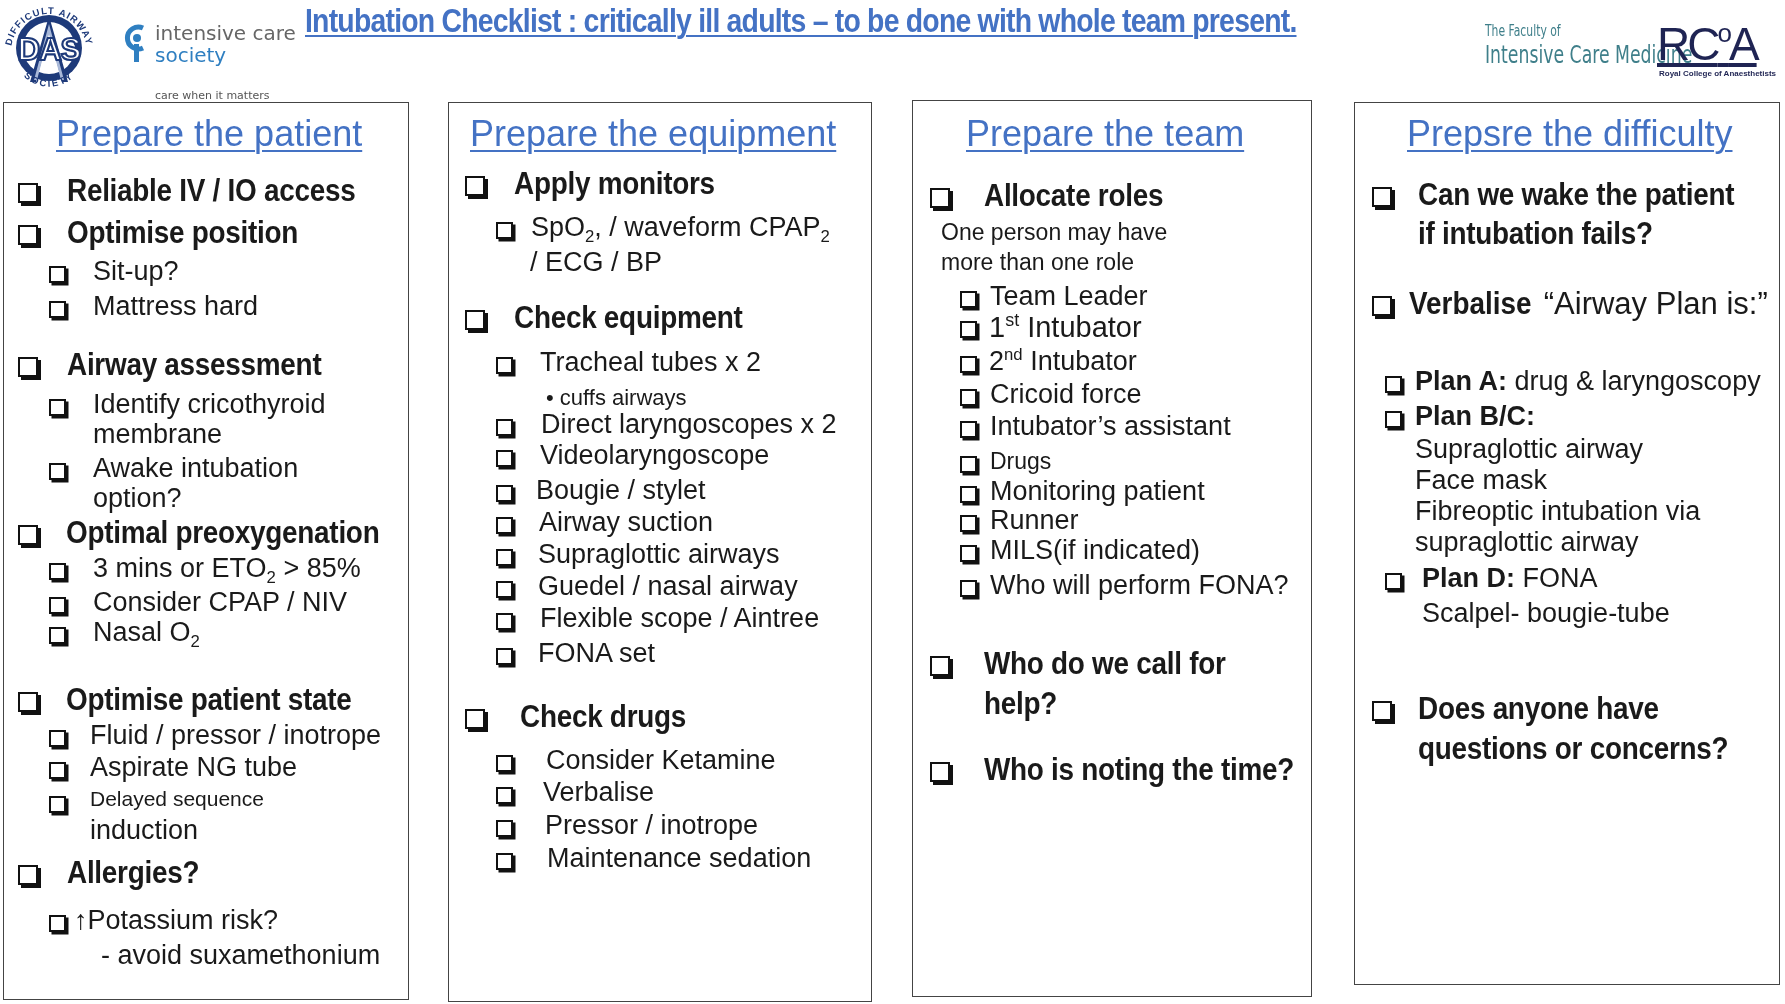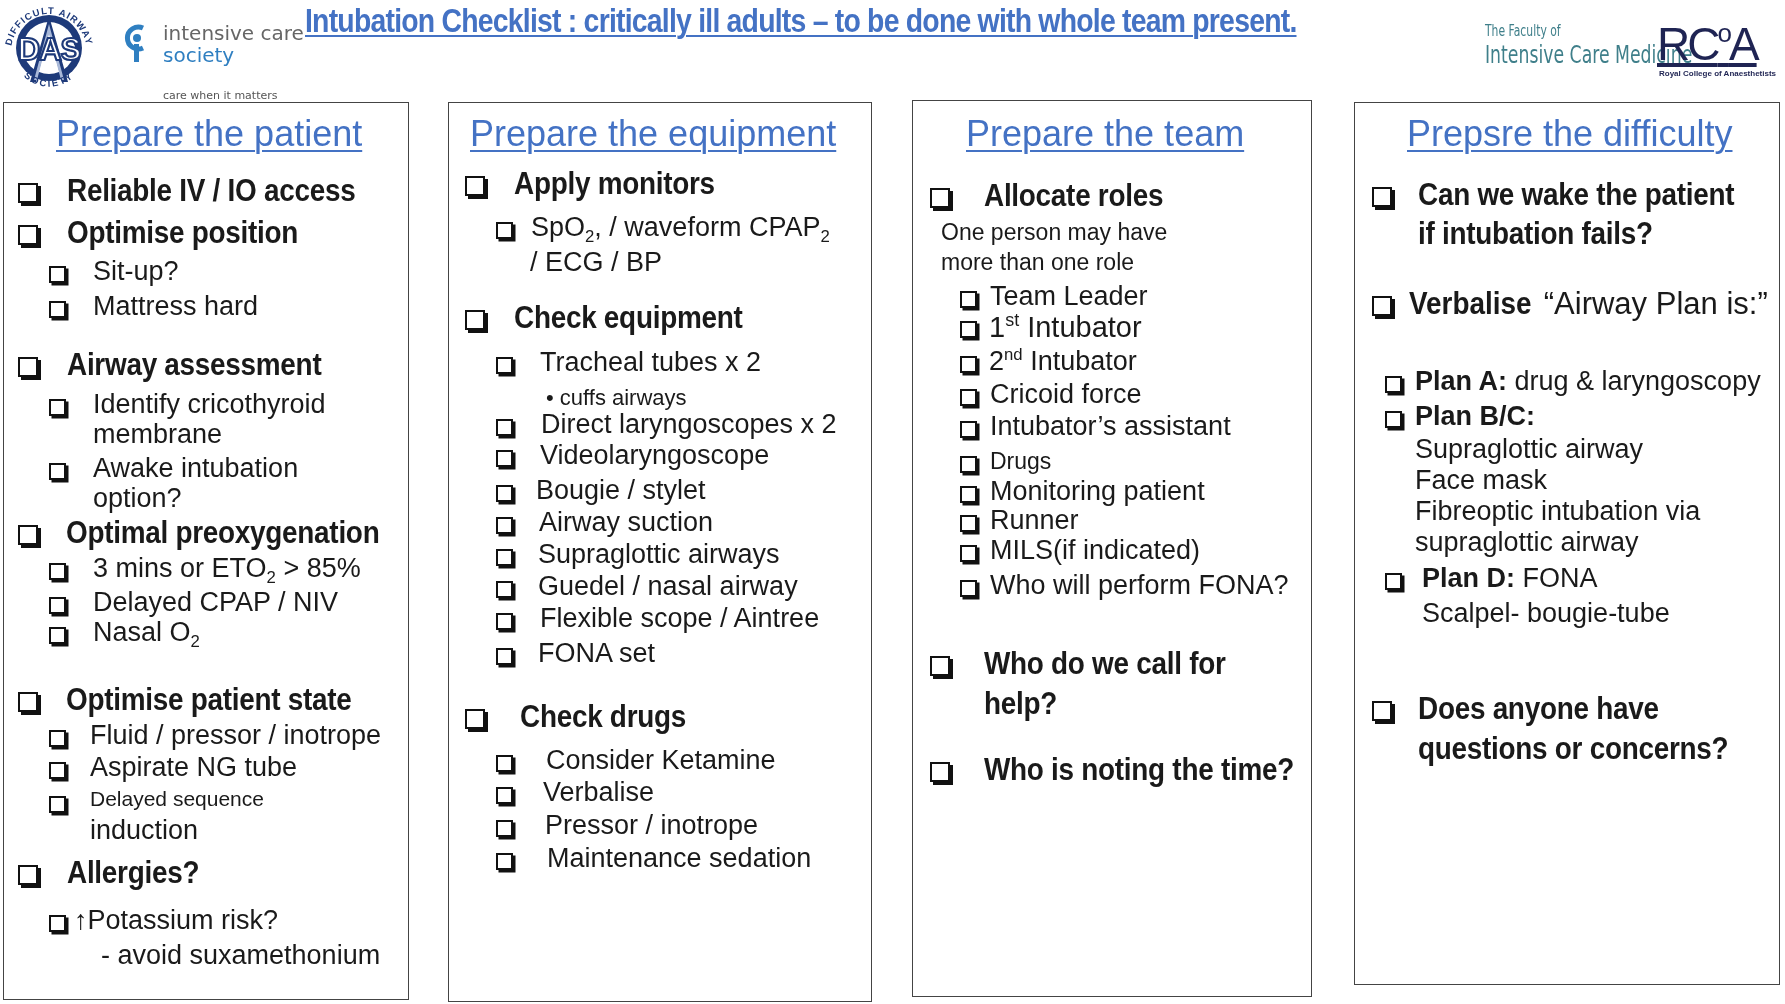--- a/index.html
+++ b/index.html
@@ -7,21 +7,21 @@
   .main-title{position:absolute;left:305px;top:2px;font-family:"Liberation Sans",sans-serif;font-weight:bold;font-size:33px;color:#4472c4;text-decoration:underline;text-decoration-thickness:2px;text-underline-offset:3px;letter-spacing:-0.9px;transform:scaleX(0.86);transform-origin:left top;white-space:nowrap;}
   .panel{position:absolute;border:1.5px solid #444;background:#fff;box-sizing:border-box;}
   .panel-title{position:absolute;font-size:36px;color:#4472c4;text-decoration:underline;text-decoration-thickness:1.5px;text-underline-offset:4px;white-space:nowrap;line-height:1;}
   .line{position:absolute;white-space:nowrap;line-height:1;}
   .line.b{font-weight:bold;transform:scaleX(0.9);transform-origin:left center;letter-spacing:-0.3px;}
   .cb{position:absolute;box-sizing:border-box;border:2px solid #111;background:#fff;box-shadow:3px 3px 0 #111;}
   .cb.lg{width:20px;height:20px;}
   .cb.sm{width:17px;height:17px;box-shadow:2.5px 2.5px 0 #111;}
   sub,sup{font-size:62%;line-height:0;}
   .logo{position:absolute;}
-  .ics-text{position:absolute;font-family:"DejaVu Sans",sans-serif;color:#555;white-space:nowrap;line-height:1;margin-left:8px;}
+  .ics-text{position:absolute;font-family:"DejaVu Sans",sans-serif;color:#555;white-space:nowrap;line-height:1;}
   .ficm{position:absolute;font-family:"DejaVu Sans",sans-serif;color:#3f7f8a;white-space:nowrap;line-height:1;transform:scaleX(0.72);transform-origin:left top;}
   .rcoa{position:absolute;font-family:"Liberation Sans",sans-serif;color:#1f2453;white-space:nowrap;line-height:1;}
 </style>
 </head>
 <body>
 
 <div>
 
   <div class="logo" style="left:0;top:0;width:100px;height:100px;">
     <svg width="100" height="100" viewBox="0 0 100 100">
@@ -84,21 +84,21 @@
     <div class="line" style="left: 93px; top: 391.15px; font-size: 27px;"><span>Identify cricothyroid</span></div>
     <div class="line" style="left: 93px; top: 421.15px; font-size: 27px;"><span>membrane</span></div>
     <div class="cb sm" style="left: 49px; top: 462.5px;"></div>
     <div class="line" style="left: 93px; top: 455.15px; font-size: 27px;"><span>Awake intubation</span></div>
     <div class="line" style="left: 93px; top: 485.15px; font-size: 27px;"><span>option?</span></div>
     <div class="cb lg" style="left: 18px; top: 525px;"></div>
     <div class="line b" style="left: 66px; top: 516.95px; font-size: 31px;"><span>Optimal preoxygenation</span></div>
     <div class="cb sm" style="left: 49px; top: 562.5px;"></div>
     <div class="line" style="left: 93px; top: 555.15px; font-size: 27px;"><span>3 mins or ETO</span><sub>2</sub><span> &gt; 85%</span></div>
     <div class="cb sm" style="left: 49px; top: 596.5px;"></div>
-    <div class="line" style="left: 93px; top: 589.15px; font-size: 27px;"><span>Delayed CPAP / NIV</span></div>
+    <div class="line" style="left: 93px; top: 589.15px; font-size: 27px;"><span>Consider CPAP / NIV</span></div>
     <div class="cb sm" style="left: 49px; top: 626.5px;"></div>
     <div class="line" style="left: 93px; top: 619.15px; font-size: 27px;"><span>Nasal O</span><sub>2</sub></div>
     <div class="cb lg" style="left: 18px; top: 692px;"></div>
     <div class="line b" style="left: 66px; top: 683.95px; font-size: 31px;"><span>Optimise patient state</span></div>
     <div class="cb sm" style="left: 49px; top: 729.5px;"></div>
     <div class="line" style="left: 90px; top: 722.15px; font-size: 27px;"><span>Fluid / pressor / inotrope</span></div>
     <div class="cb sm" style="left: 49px; top: 761.5px;"></div>
     <div class="line" style="left: 90px; top: 754.15px; font-size: 27px;"><span>Aspirate NG tube</span></div>
     <div class="cb sm" style="left: 49px; top: 795.5px;"></div>
     <div class="line" style="left: 90px; top: 788.15px; font-size: 21px;"><span>Delayed sequence</span></div>

